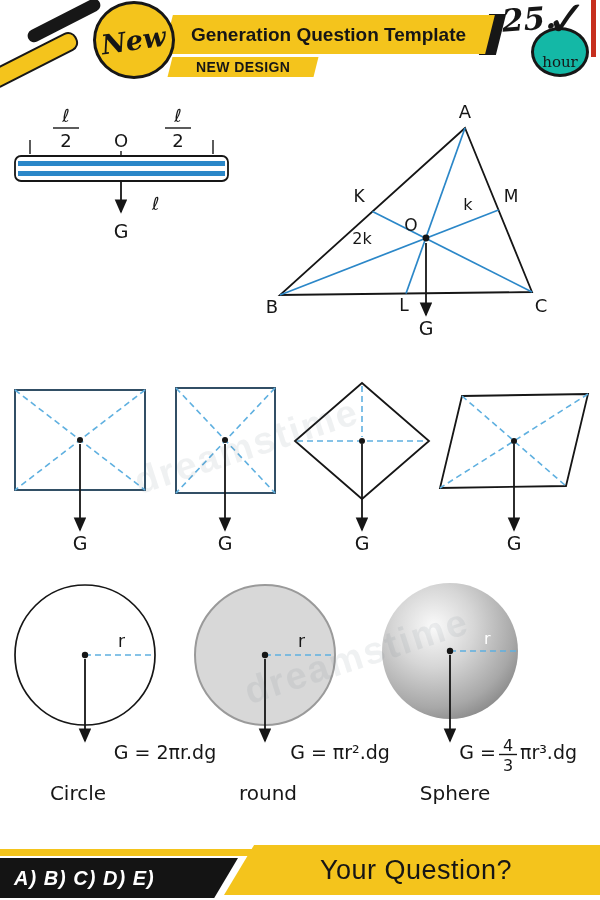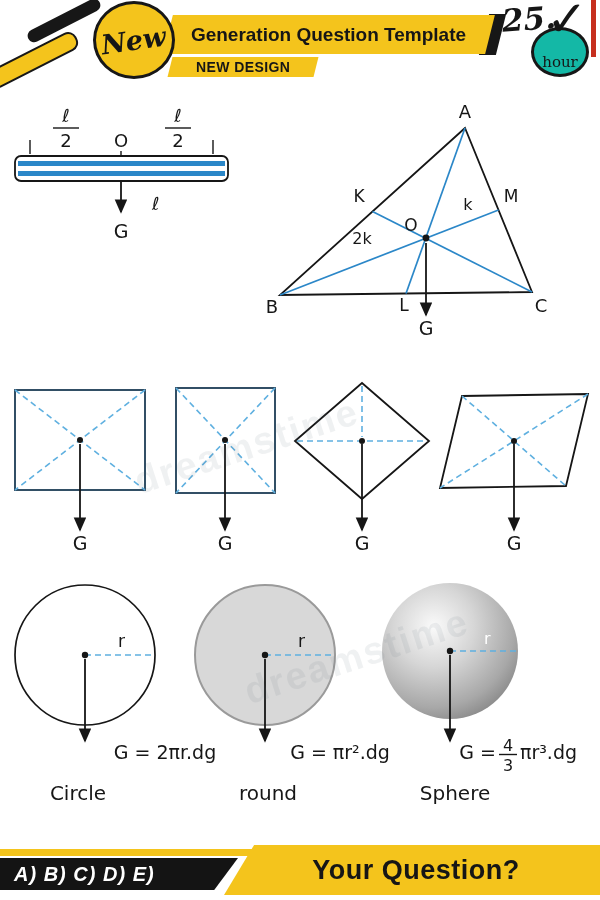--- a/index.html
+++ b/index.html
@@ -40,22 +40,22 @@
   .fill-gray { fill:var(--gray); stroke:#9a9a9a; stroke-width:2; }
   .rodstripe { fill:var(--blue); }
   .white-text { fill:#ffffff; }
 
   
   .wm { font-weight:bold; font-size:38px; letter-spacing:2px; color:#5a6b77; opacity:.09; transform:rotate(-18deg); pointer-events:none; }
 
   
   .foot-thin { left:0; top:849px; width:298px; height:7px; background:var(--yellow); }
   .foot-yellow { left:224px; top:845px; width:376px; height:50px; background:var(--yellow); clip-path:polygon(8% 0,100% 0,100% 100%,0 100%); display:flex; align-items:center; justify-content:center; }
-  .foot-yellow span { font-weight:bold; font-size:27px; letter-spacing:.5px;margin-left:8px; }
-  .foot-black { left:0; top:858px; width:238px; height:32px; background:#141414; clip-path:polygon(0 0,100% 0,90% 100%,0 100%); display:flex; align-items:center; padding-left:14px; box-sizing:border-box; }
+  .foot-yellow span { font-weight:normal; font-size:27px; letter-spacing:.5px;margin-left:8px; }
+  .foot-black { left:0; top:858px; width:238px; height:40px; background:#141414; clip-path:polygon(0 0,100% 0,90% 100%,0 100%); display:flex; align-items:center; padding-left:14px; box-sizing:border-box; }
   .foot-black span { color:#ffffff; font-style:italic; font-weight:bold; font-size:20px; letter-spacing:1px; }
 </style>
 </head>
 <body>
 
 <div class="stage">
 
   <div class="abs pen-black"></div>
   <div class="abs pen-yellow"></div>
   <div class="abs new-badge">

